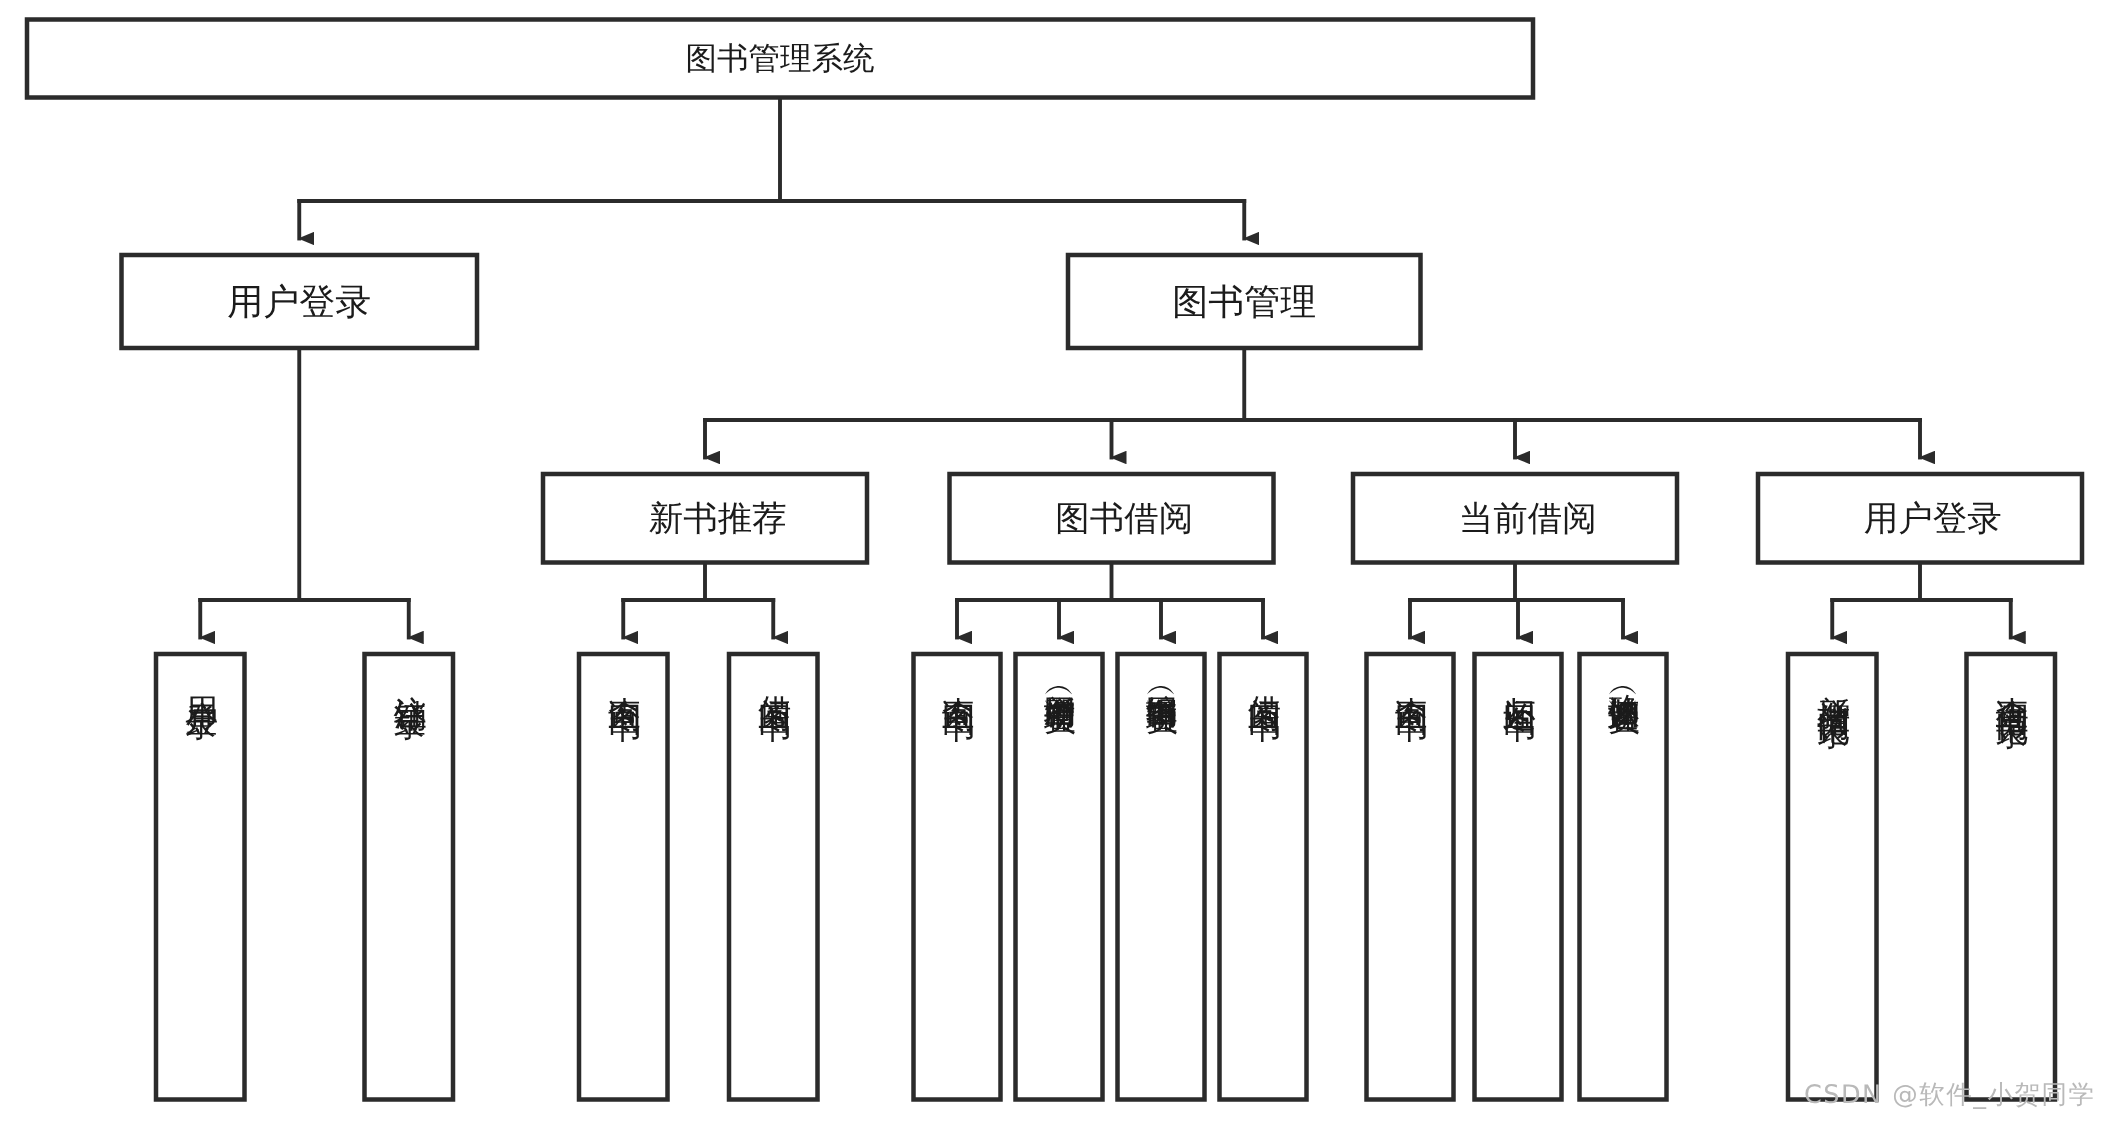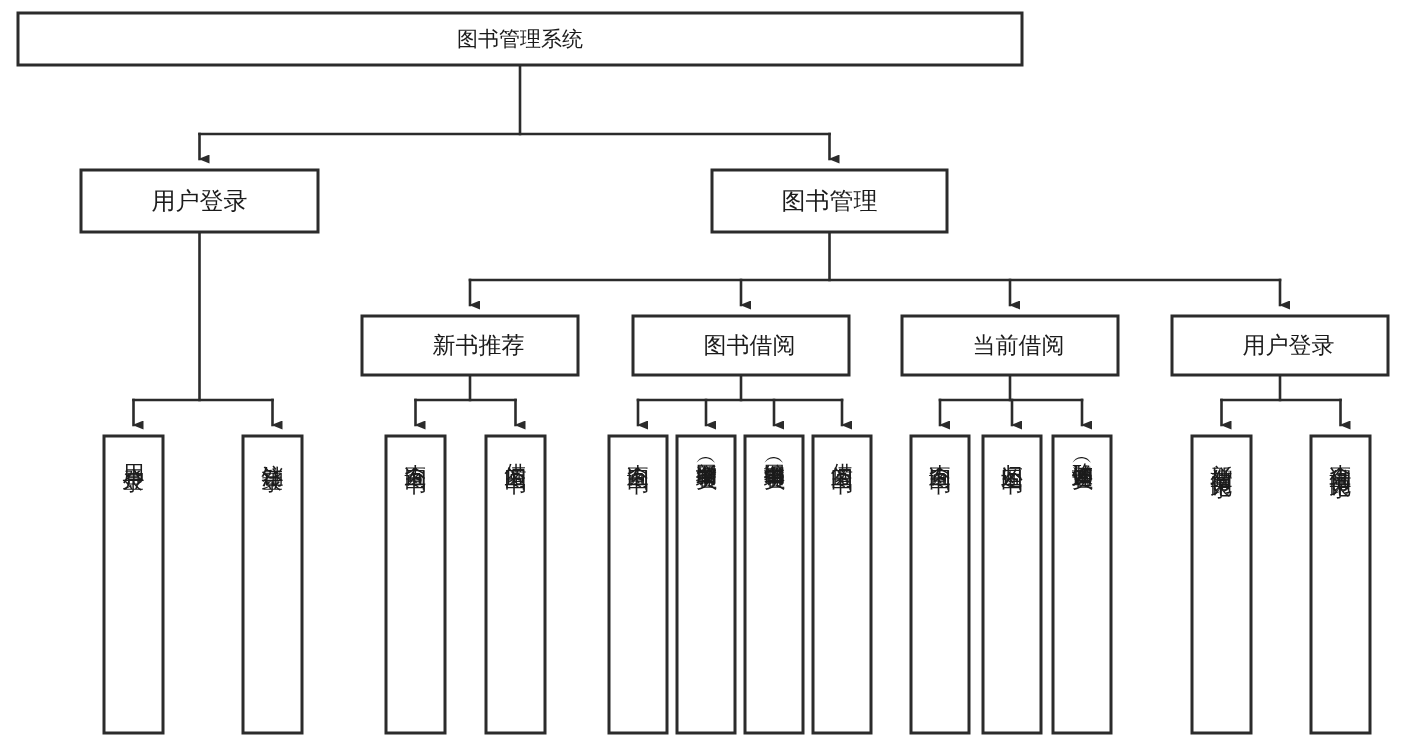--- a/index.html
+++ b/index.html
@@ -209,13 +209,14 @@
       <div class="leaf-text-wrap" style="left: 1053px; top: 446px; width: 58px; height: 277px;">
         <span class="leaf-text" style="font-size: 21px; letter-spacing: 1px;">确认归还（管理员）</span>
       </div>
       <div class="leaf-text-wrap" style="left: 1192px; top: 446px; width: 59px; height: 277px;">
         <span class="leaf-text">新增借阅记录</span>
       </div>
       <div class="leaf-text-wrap" style="left: 1311px; top: 446px; width: 59px; height: 277px;">
         <span class="leaf-text">查询借阅记录</span>
       </div>
     </div>
+  <div id="watermark">CSDN @软件_小贺同学</div>
 </div>
 
 </body></html>

